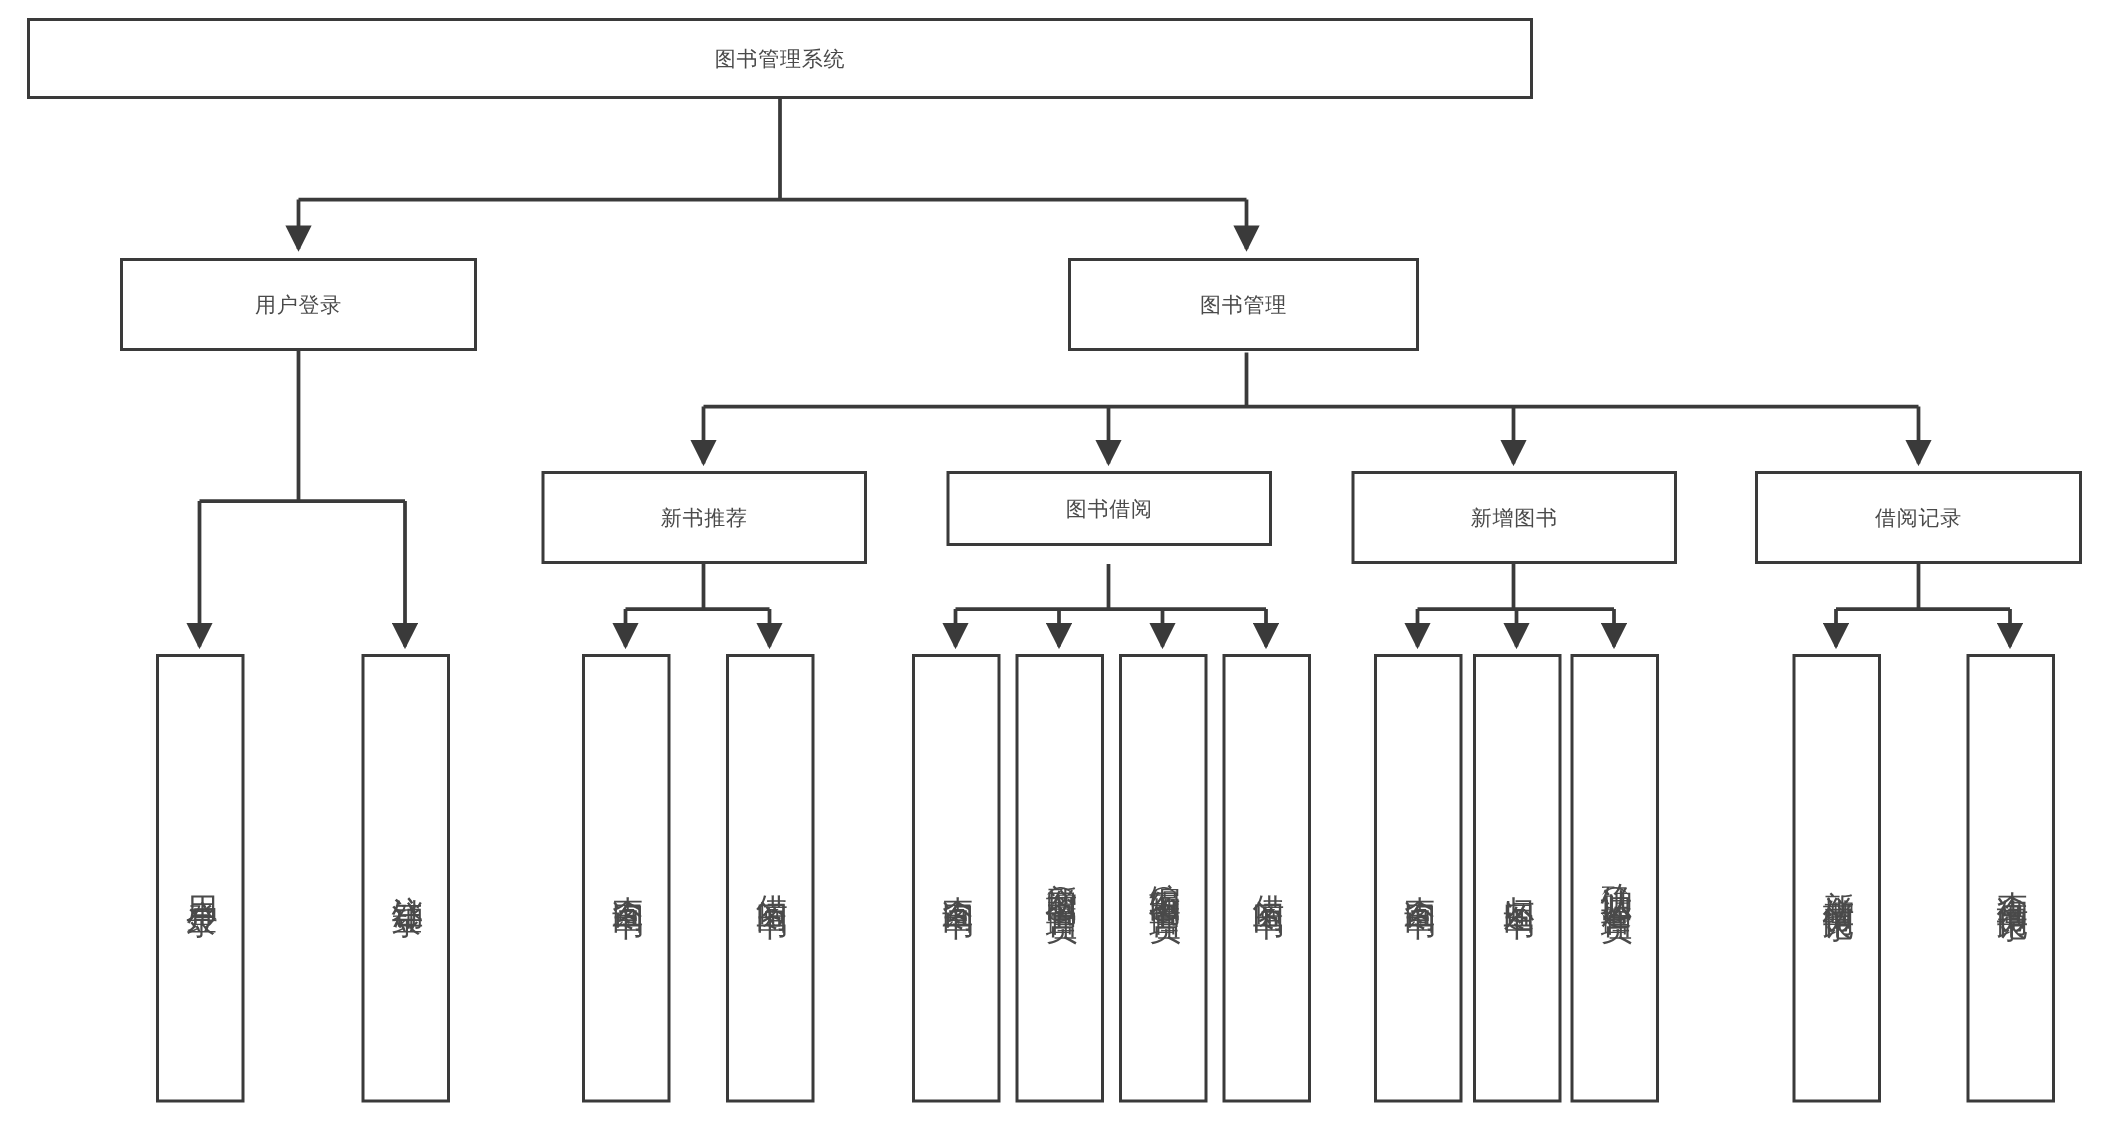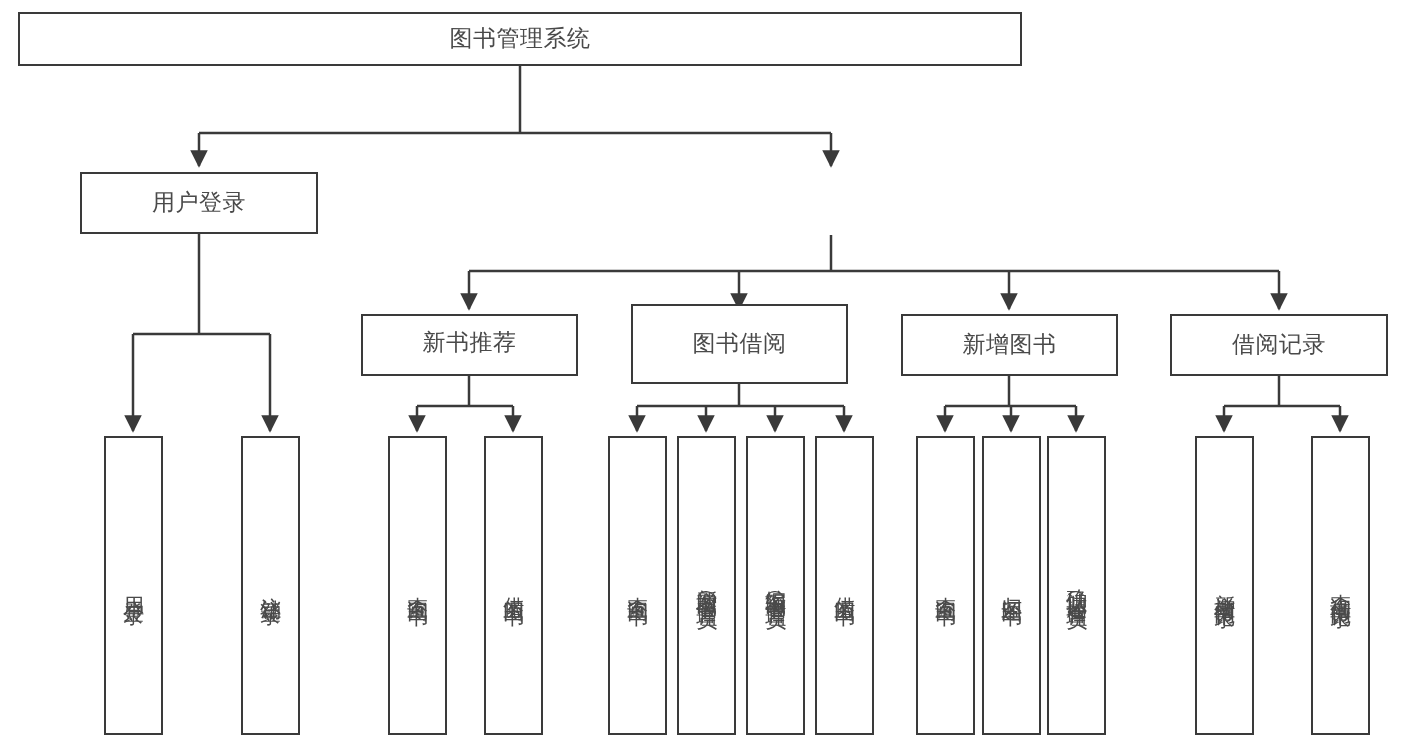--- a/index.html
+++ b/index.html
@@ -31,21 +31,21 @@
     border: 2.5px solid #3a3a3a;
     background: #ffffff;
     color: #4a4a4a;
     display: flex;
     align-items: center;
     justify-content: center;
     text-align: center;
     letter-spacing: 0.5px;
   }
   .node.h {
-    font-size: 23px;
+    font-size: 14px;
     line-height: 1.2;
   }
   .node.v {
     font-size: 21px;
     line-height: 1.25;
   }
   .node.v .vlabel {
     writing-mode: vertical-rl;
     text-orientation: upright;
     letter-spacing: 3px;
@@ -115,25 +115,28 @@
     </g>
   </svg>
 
   <div class="node h" style="left:18px; top:12px; width:1004px; height:54px;">
     <span>图书管理系统</span>
   </div>
 
   <div class="node h" style="left:80px; top:172px; width:238px; height:62px;">
     <span>用户登录</span>
   </div>
+  <div class="node h" style="left:712px; top:172px; width:234px; height:62px;">
+    <span>图书管理</span>
+  </div>
 
-  <div class="node h" style="left:361px; top:314px; width:217px; height:62px;font-family:Liberation Mono, monospace;">
+  <div class="node h" style="left:361px; top:314px; width:217px; height:62px;">
     <span>新书推荐</span>
   </div>
-  <div class="node h" style="left:631px; top:304px; width:217px; height:80px;">
+  <div class="node h" style="left:631px; top:314px; width:217px; height:50px;">
     <span>图书借阅</span>
   </div>
   <div class="node h" style="left:901px; top:314px; width:217px; height:62px;">
     <span>新增图书</span>
   </div>
   <div class="node h" style="left:1170px; top:314px; width:218px; height:62px;">
     <span>借阅记录</span>
   </div>
 
   <div class="node v" style="left:104px; top:436px; width:59px; height:299px;">

